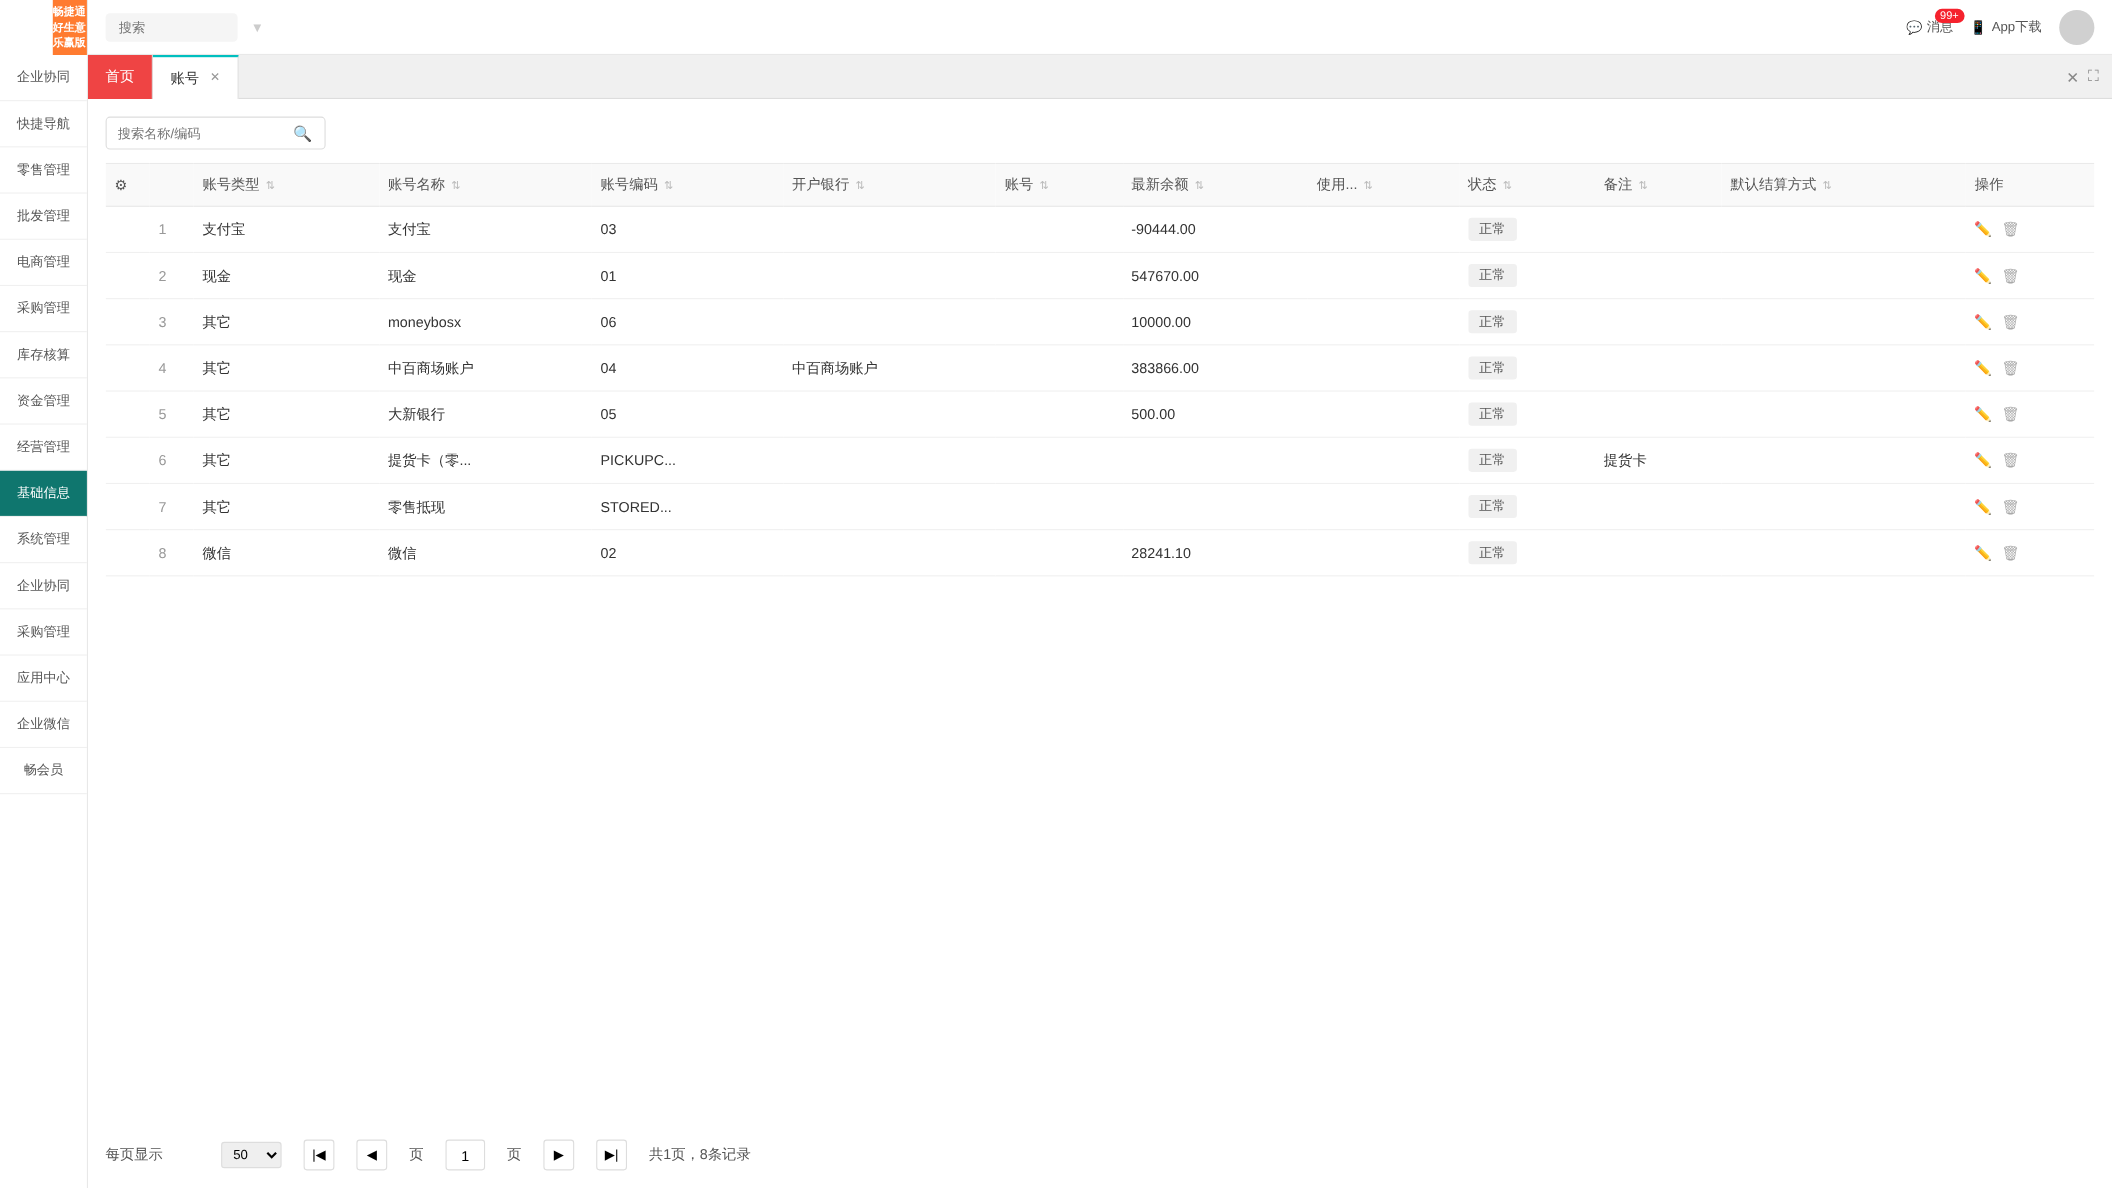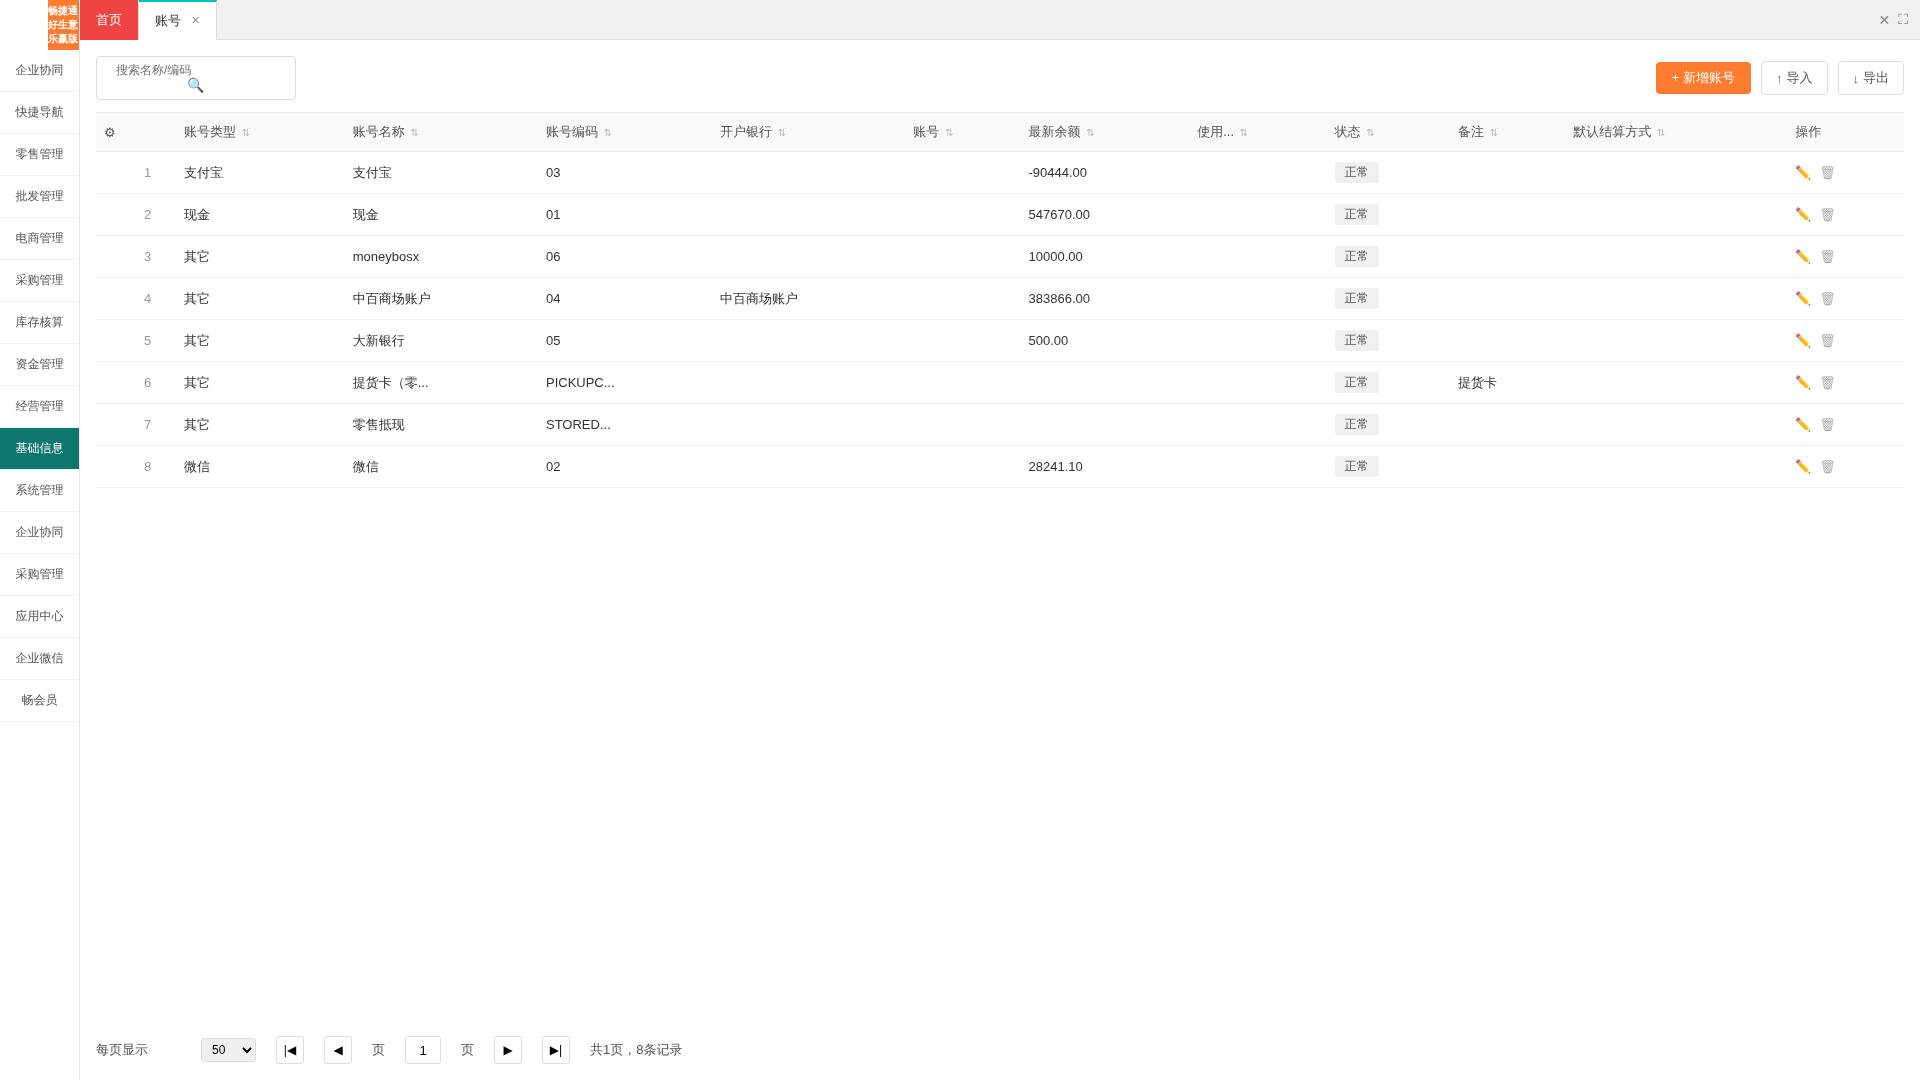--- a/index.html
+++ b/index.html
@@ -162,21 +162,20 @@
       margin-bottom: 12px;
     }
     .search-input-wrap {
       display: flex;
       align-items: center;
       border: 1px solid #ddd;
       border-radius: 4px;
       padding: 6px 10px;
       background: white;
       width: 200px;
-      flex-direction: column;
     }
     .search-input-wrap input {
       border: none;
       outline: none;
       font-size: 12px;
       color: #999;
       width: 160px;
     }
     .search-icon-btn { color: #ccc; cursor: pointer; font-size: 14px; }
     .toolbar-right { display: flex; gap: 10px; align-items: center; }
@@ -302,20 +301,38 @@
       <div class="sidebar-item">企业协同</div>
       <div class="sidebar-item">采购管理</div>
       <div class="sidebar-item">应用中心</div>
       <div class="sidebar-item">企业微信</div>
       <div class="sidebar-item">畅会员</div>
     </div>
 </div>
 
 <div class="main">
 
+  <div class="top-header">
+    <div class="top-header-left">
+      <input class="search-box-header" type="text" placeholder="搜索" style="">
+      <span style="color:#ccc;cursor:pointer;font-size:12px;">▼</span>
+    </div>
+    <div class="top-header-right">
+      <div class="msg-btn">
+        <span>💬</span>
+        <span>消息</span>
+        <span class="badge">99+</span>
+      </div>
+      <div class="app-btn">
+        <span>📱</span>
+        <span>App下载</span>
+      </div>
+      <div class="avatar"></div>
+    </div>
+  </div>
 
   <div class="tab-bar">
     <div class="tab-item home">
       <span>首页</span>
     </div>
     <div class="tab-item active">
       <span>账号</span>
       <span class="tab-close">✕</span>
     </div>
     <div style="flex:1;"></div>
@@ -324,31 +341,20 @@
       <span style="cursor:pointer;font-size:14px;color:#888;">⛶</span>
     </div>
   </div>
 
   <div class="content">
 
     <div class="toolbar">
       <div class="search-input-wrap">
         <input type="text" placeholder="搜索名称/编码" style="">
         <span class="search-icon-btn">🔍</span>
-      </div>
-      <div class="toolbar-right">
-        <button class="btn-primary">+ 新增账号</button>
-        <button class="btn-outline">
-          <span>↑</span>
-          <span>导入</span>
-        </button>
-        <button class="btn-outline">
-          <span>↓</span>
-          <span>导出</span>
-        </button>
       </div>
     </div>
 
     <div class="table-wrap">
       <table>
         <thead>
           <tr>
             <th><span>⚙</span></th>
             <th></th>
             <th>账号类型 <span class="sort-icon">⇅</span></th>

